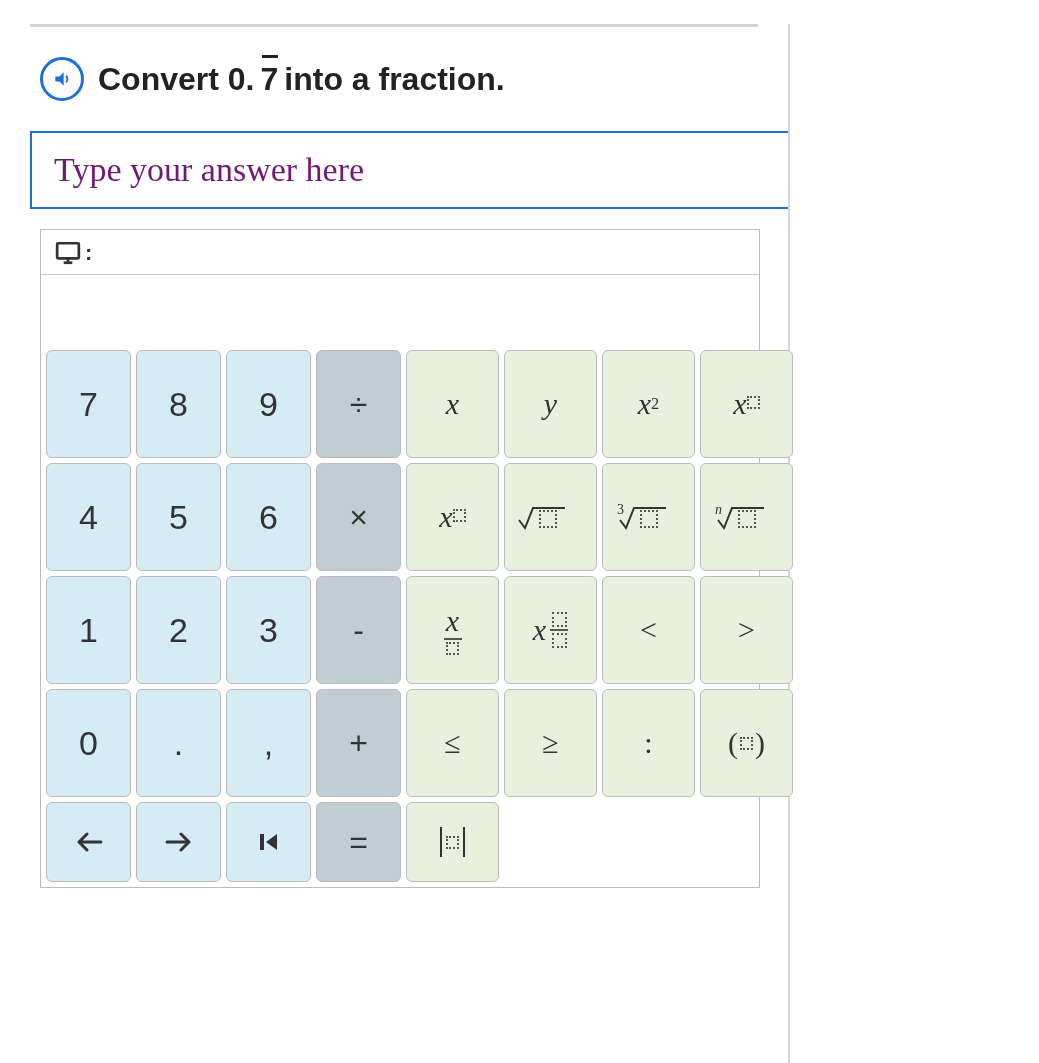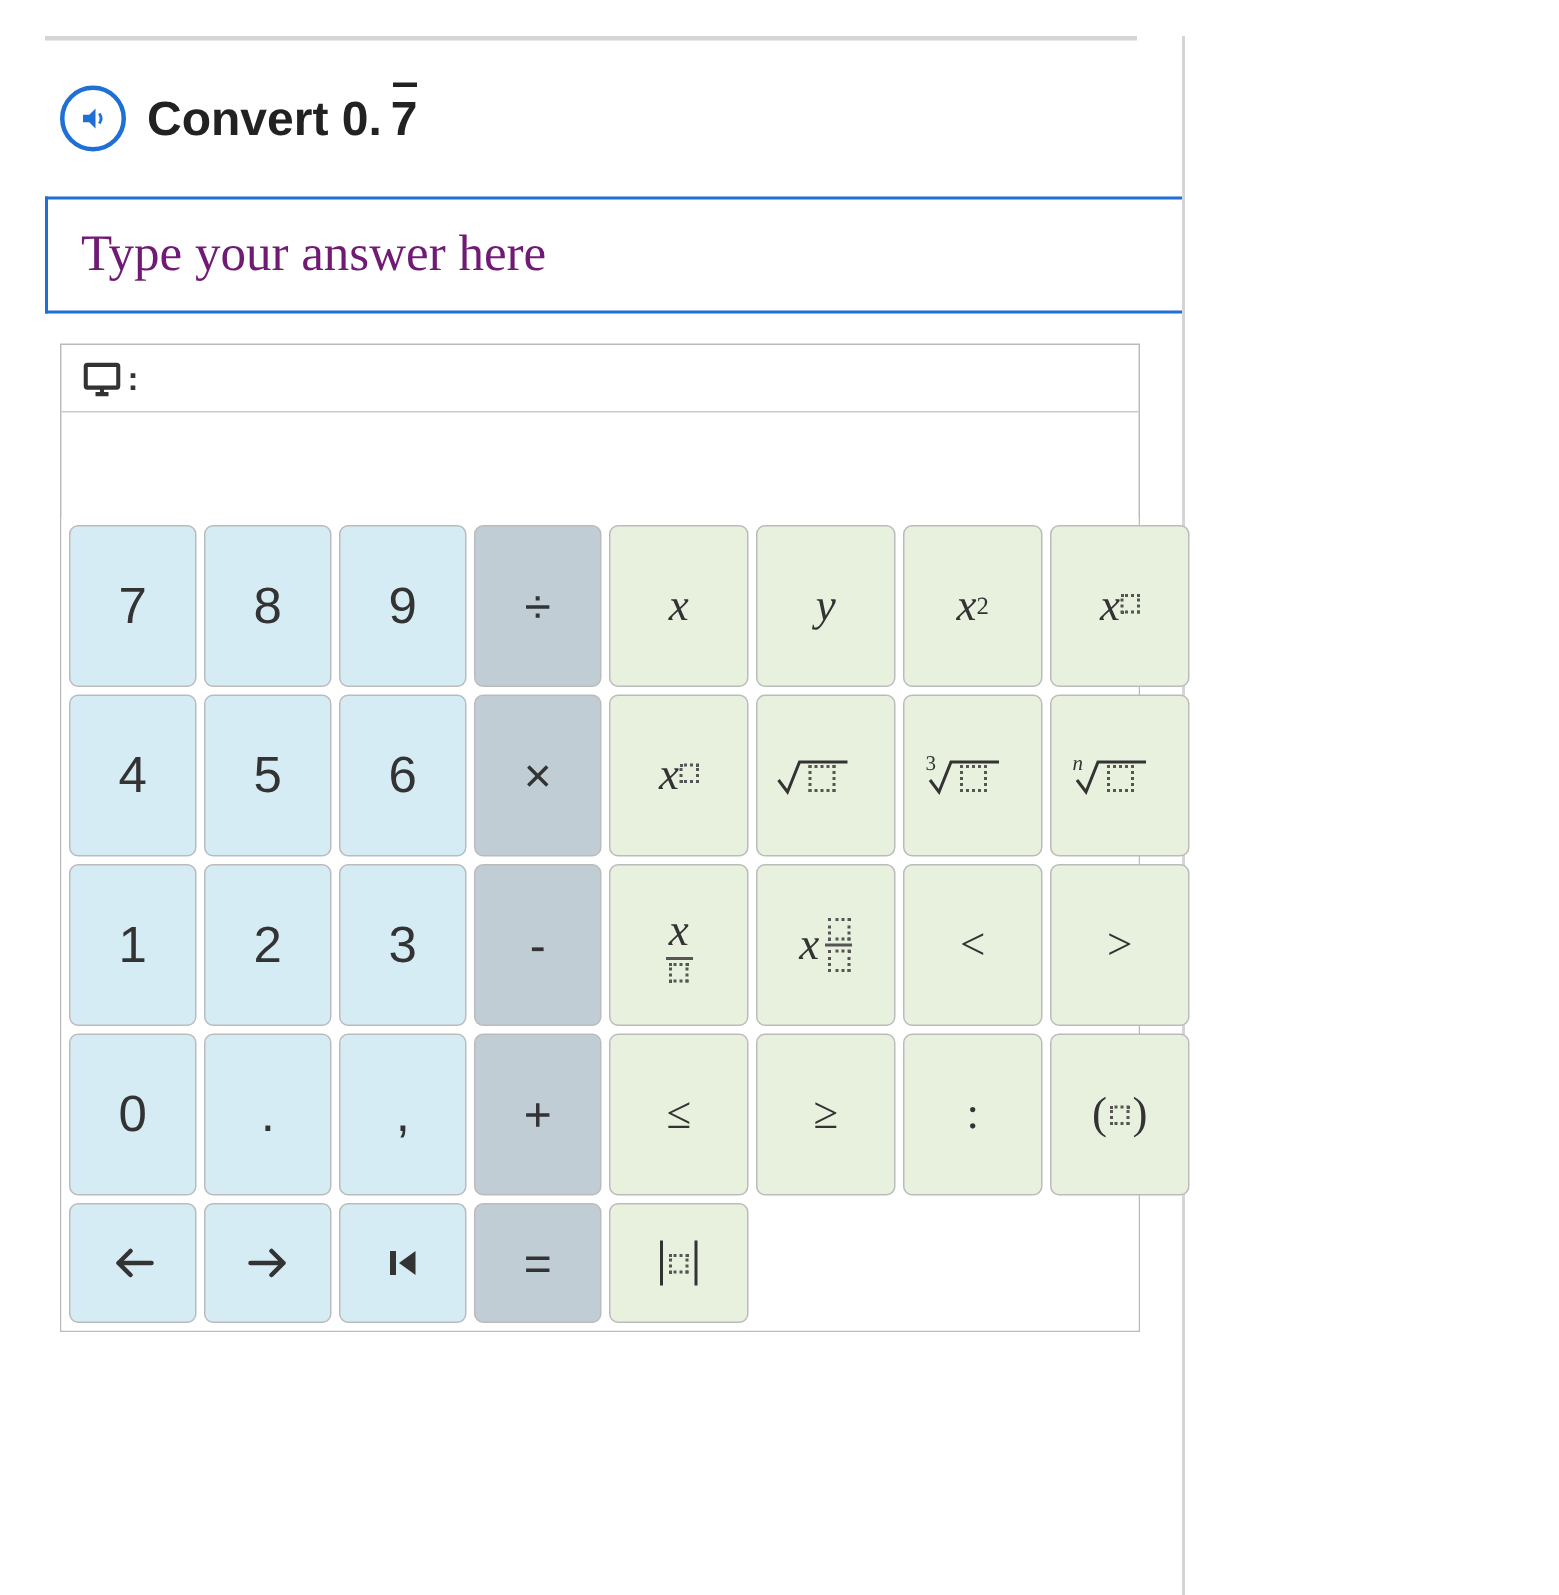--- a/index.html
+++ b/index.html
@@ -140,20 +140,21 @@
   <div class="question-row">
     <div class="audio-btn">
       <svg width="20" height="20" viewBox="0 0 24 24" fill="none" stroke="#1f6fd6" stroke-width="2.2">
         <path d="M4 9 L4 15 L9 15 L14 20 L14 4 L9 9 Z" fill="#1f6fd6" stroke="none"></path>
         <path d="M17 8 Q20 12 17 16"></path>
       </svg>
     </div>
     <div class="question-text">
       <span>Convert 0.</span>
         <span class="repeat">7</span>
+        <span> into a fraction.</span>
     </div>
   </div>
 
   <div class="answer-box">
     <span>Type your answer here</span>
   </div>
 
   <div class="keyboard-wrap">
     <div class="kb-header">
       <svg width="26" height="24" viewBox="0 0 24 22" fill="none" stroke="#333" stroke-width="2.5">

